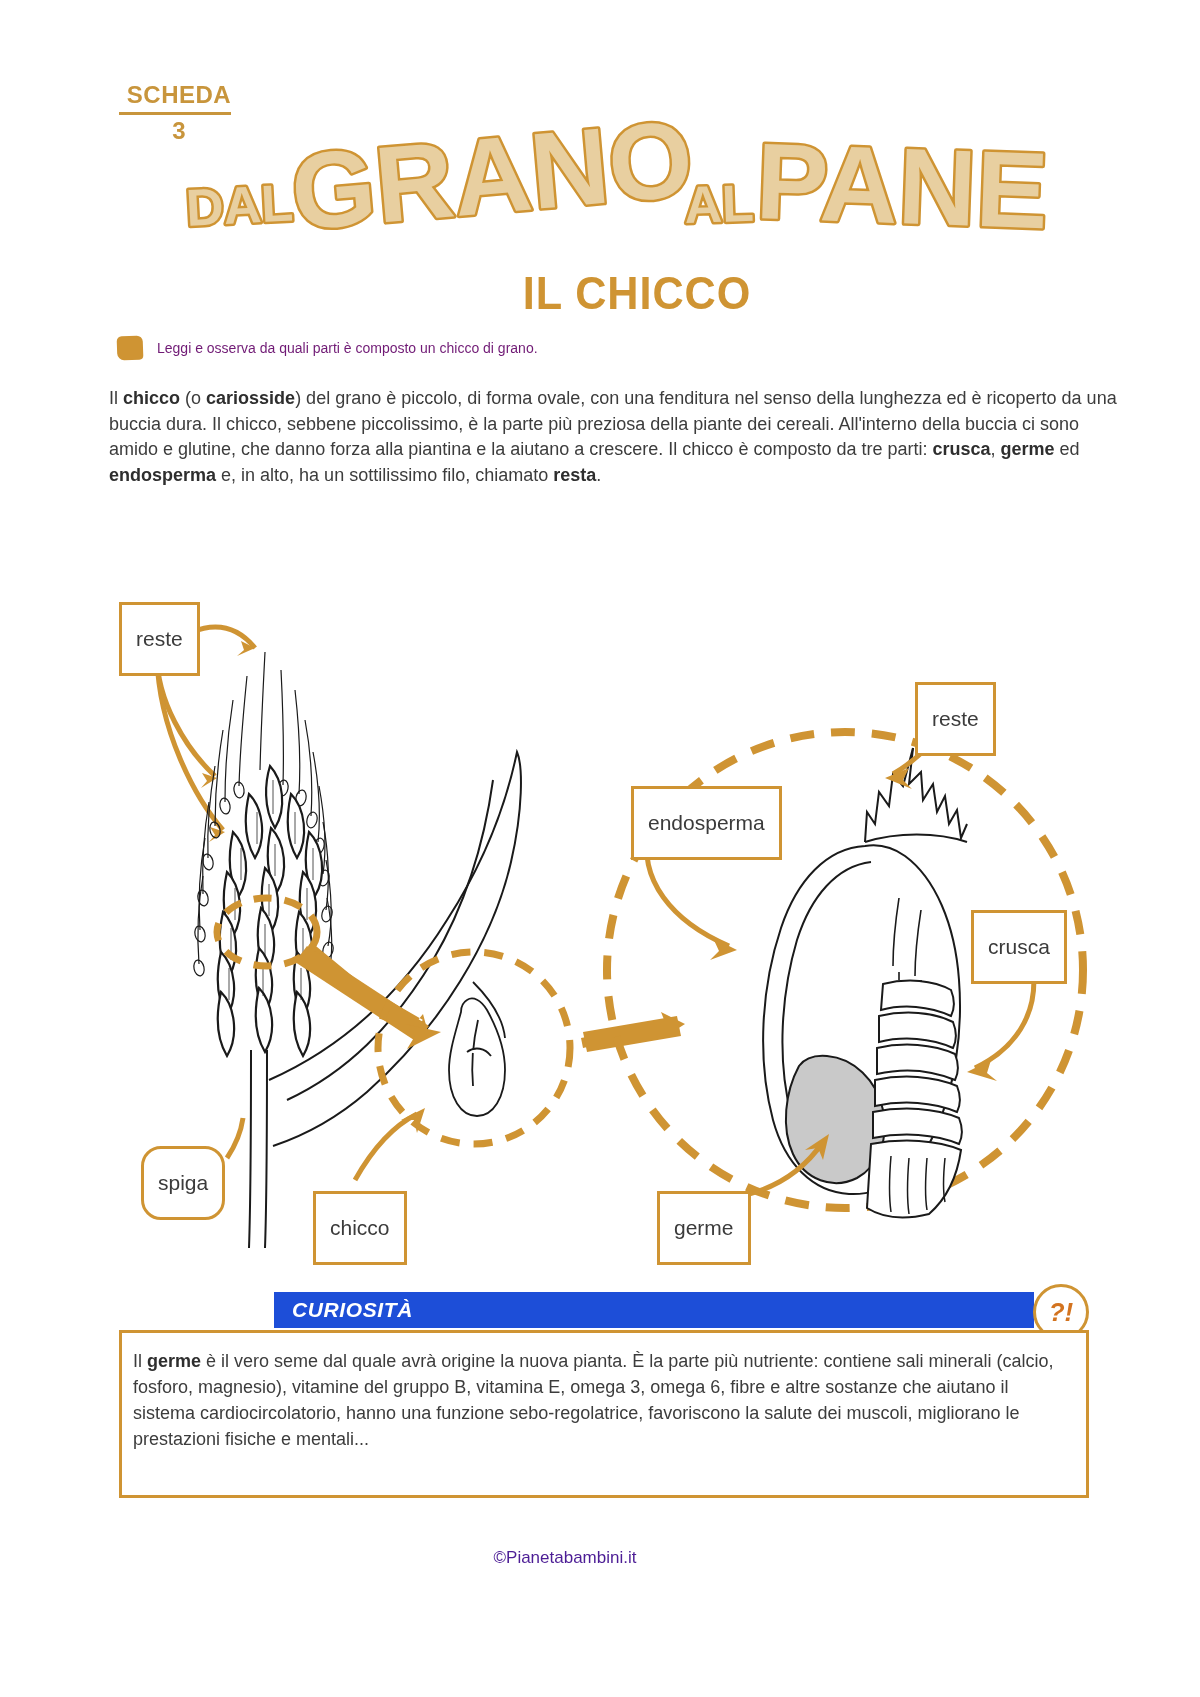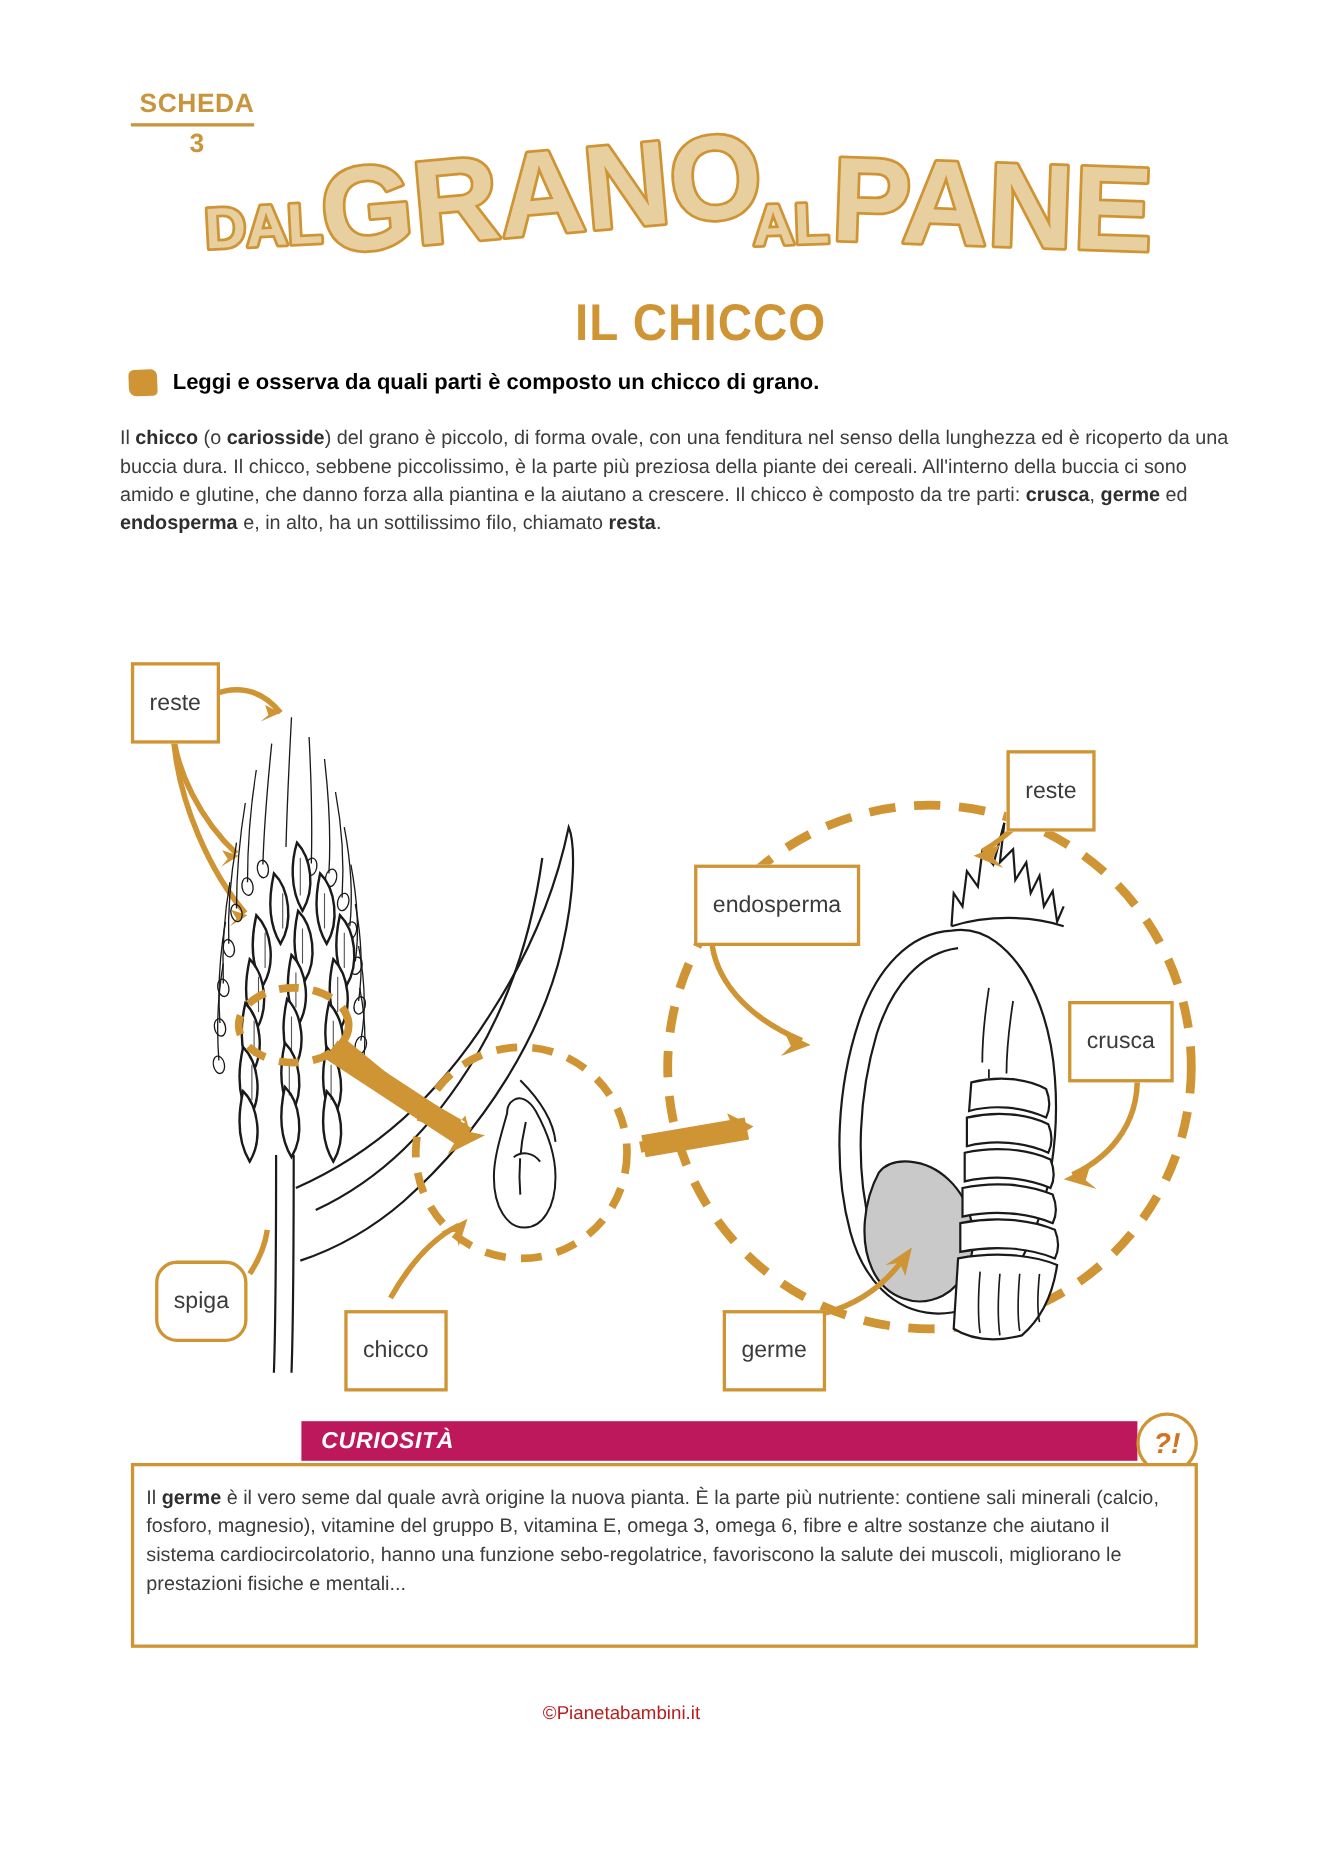--- a/index.html
+++ b/index.html
@@ -50,21 +50,21 @@
     position: absolute; left: 80px; top: 336px;
     display: flex; align-items: center; gap: 14px;
   }
   .bullet-tile {
     width: 26px; height: 24px; background: #cf9433;
     border-radius: 5px 6px 4px 7px;
     transform: rotate(-2deg);
     flex: none;
   }
   .instruction-text {
-    font-size: 20px; color: #000000; font-weight: 700;
+    font-size: 14px; color: #701a75; font-weight: 400;
   }
 
   
   .body-par {
     position: absolute; left: 72px; top: 386px; width: 1010px;
     font-size: 18px; line-height: 1.42; color: #3c3c3c;
   }
   .body-par b { font-weight: 700; color: #2e2e2e; }
 
   
@@ -89,21 +89,21 @@
   .lbl-chicco  { left: 276px; top: 1191px; }
   .lbl-endo    { left: 594px; top: 786px; }
   .lbl-reste-2 { left: 878px; top: 682px; }
   .lbl-crusca  { left: 934px; top: 910px; }
   .lbl-germe   { left: 620px; top: 1191px; }
 
   
   .curio-banner {
     position: absolute; left: 237px; top: 1292px;
     width: 760px; height: 36px;
-    background: #be185d;
+    background: #1d4ed8;
     display: flex; align-items: center; text-align: center;
   }
   .curio-banner-text {
     color: #ffffff; font-weight: bold; font-style: italic;
     font-size: 21px; letter-spacing: .6px;
     margin-left: 18px;
   }
   .curio-badge {
     position: absolute; left: 996px; top: 1284px;
     width: 56px; height: 56px;
@@ -120,21 +120,21 @@
   }
   .curio-text {
     position: absolute; left: 96px; top: 1348px; width: 940px;
     font-size: 18px; line-height: 1.45; color: #3c3c3c;
   }
   .curio-text b { font-weight: 700; color: #2e2e2e; }
 
   
   .footer {
     position: absolute; left: 0; top: 1548px; width: 1056px;
-    text-align: center; font-size: 17px; color: #b91c1c;
+    text-align: center; font-size: 17px; color: #4c1d95;
   }
 </style>
 </head>
 <body>
 
 <div class="page">
 
   <div class="scheda-wrap">
     <div class="scheda-word">SCHEDA</div>
     <div class="scheda-rule"></div>

